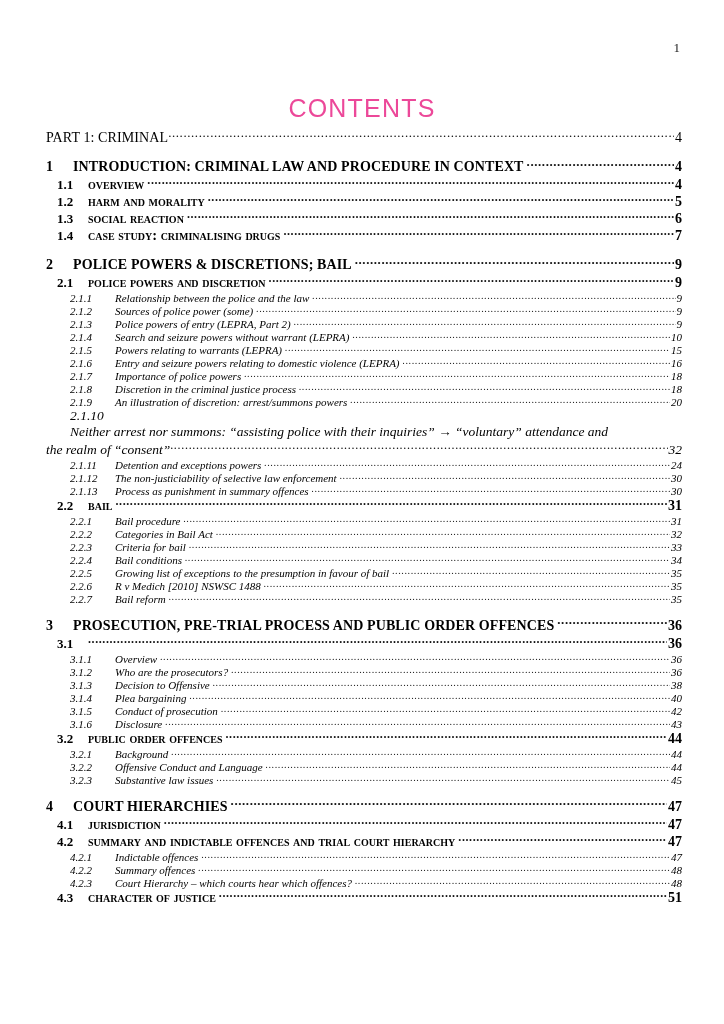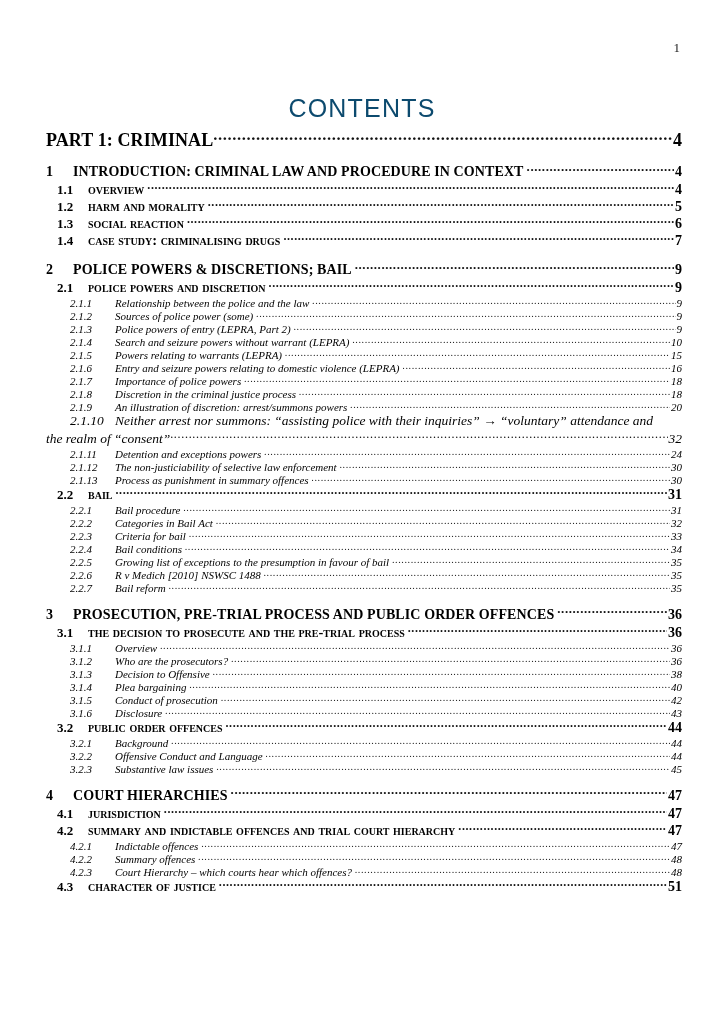--- a/index.html
+++ b/index.html
@@ -32,21 +32,21 @@
   .contents-title {
     position: absolute;
     top: 96px;
     left: 0;
     width: 724px;
     text-align: center;
     font-family: "Liberation Sans", "DejaVu Sans", sans-serif;
     font-size: 25px;
     font-weight: 400;
     letter-spacing: 1.2px;
-    color: #0c4a6e;
+    color: #ec4899;
     line-height: 1;
   }
 
   
   .toc {
     position: absolute;
     top: 128px;
     left: 46px;
     width: 636px;
   }
@@ -91,21 +91,21 @@
     white-space: nowrap;
     overflow: hidden;
   }
   .pg {
     flex: 0 0 auto;
     text-align: right;
     padding-left: 1px;
   }
 
   
-  .lvl-part .row { font-weight: bold; font-size: 18px; }
+  .lvl-part .row { font-weight: normal; font-size: 14px; }
   .lvl-part .num { width: 0px; }
   .lvl-part .title { letter-spacing: 0.1px; }
   .lvl-part { margin-bottom: 3px; }
 
   
   .lvl-1 { margin-top: 11px; margin-bottom: 1px; }
   .lvl-1 .row { font-weight: bold; font-size: 14px; }
   .lvl-1 .num  { width: 27px; }
   .lvl-1 .title { padding-right: 3px; letter-spacing: 0.1px; }
 
@@ -127,20 +127,21 @@
   .lvl-3 .num  { width: 45px; margin-left: 24px; }
   .lvl-3 .title { padding-right: 3px; font-style: italic; }
   .lvl-3 .pg   { font-style: italic; }
 
   
   .lvl-3.wrap { font-style: italic; font-size: 13.5px; }
   .lvl-3.wrap .row1 {
     display: flex;
     align-items: baseline;
     white-space: nowrap;
+    flex-direction: column;
   }
   .lvl-3.wrap .row1 .num { width: 45px; margin-left: 24px; flex: 0 0 auto; }
   .lvl-3.wrap .row1 .title-a { flex: 0 0 auto; }
   .lvl-3.wrap .row2 {
     display: flex;
     align-items: baseline;
     white-space: nowrap;
     margin-left: 0px;
   }
   .lvl-3.wrap .row2 .title-b { flex: 0 0 auto; }
@@ -394,21 +395,20 @@
         <div class="row">
           <span class="num">3</span>
           <span class="title">PROSECUTION, PRE-TRIAL PROCESS AND PUBLIC ORDER OFFENCES</span>
           <span class="leader"></span>
           <span class="pg">36</span>
         </div>
       </a>
       <a class="toc-entry lvl-2" href="#">
         <div class="row">
           <span class="num">3.1</span>
-          <span class="title">The Decision to Prosecute and the Pre-Trial Process</span>
           <span class="leader"></span>
           <span class="pg">36</span>
         </div>
       </a>
       <a class="toc-entry lvl-3" href="#">
         <div class="row">
           <span class="num">3.1.1</span>
           <span class="title">Overview</span>
           <span class="leader"></span>
           <span class="pg">36</span>

